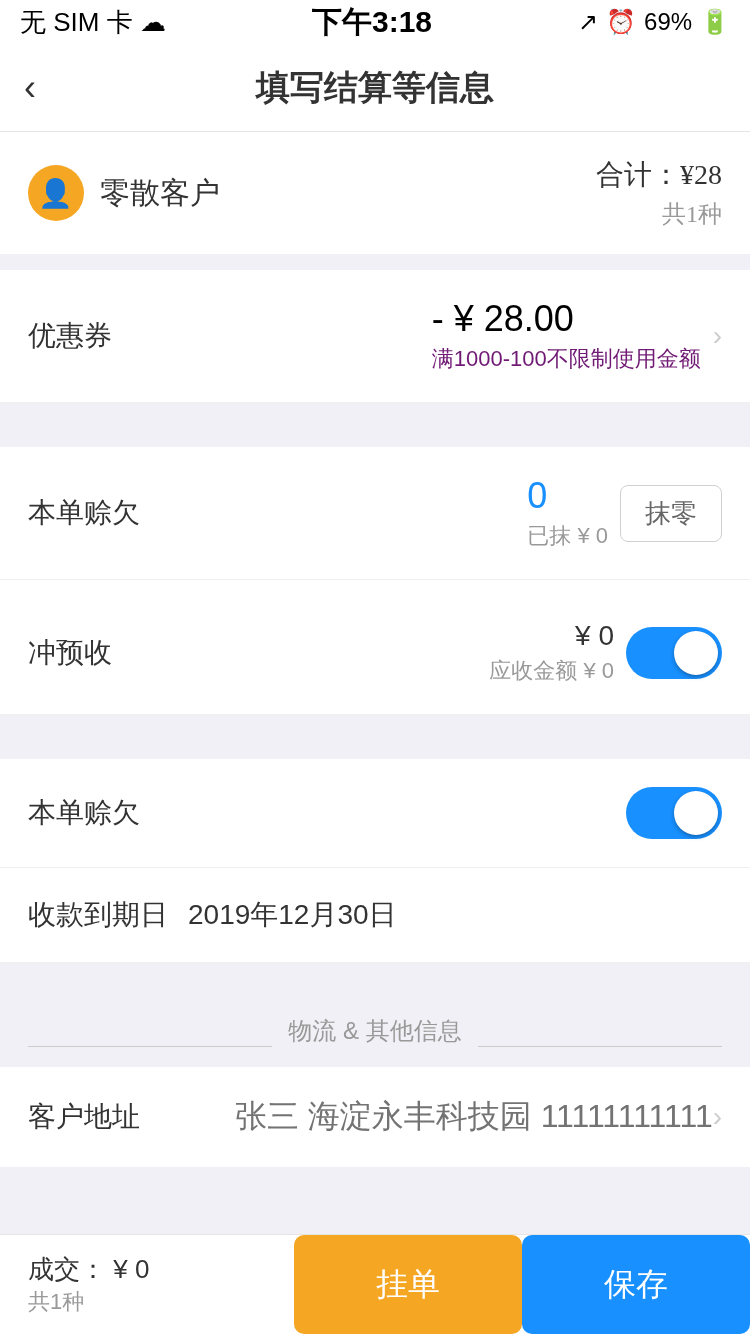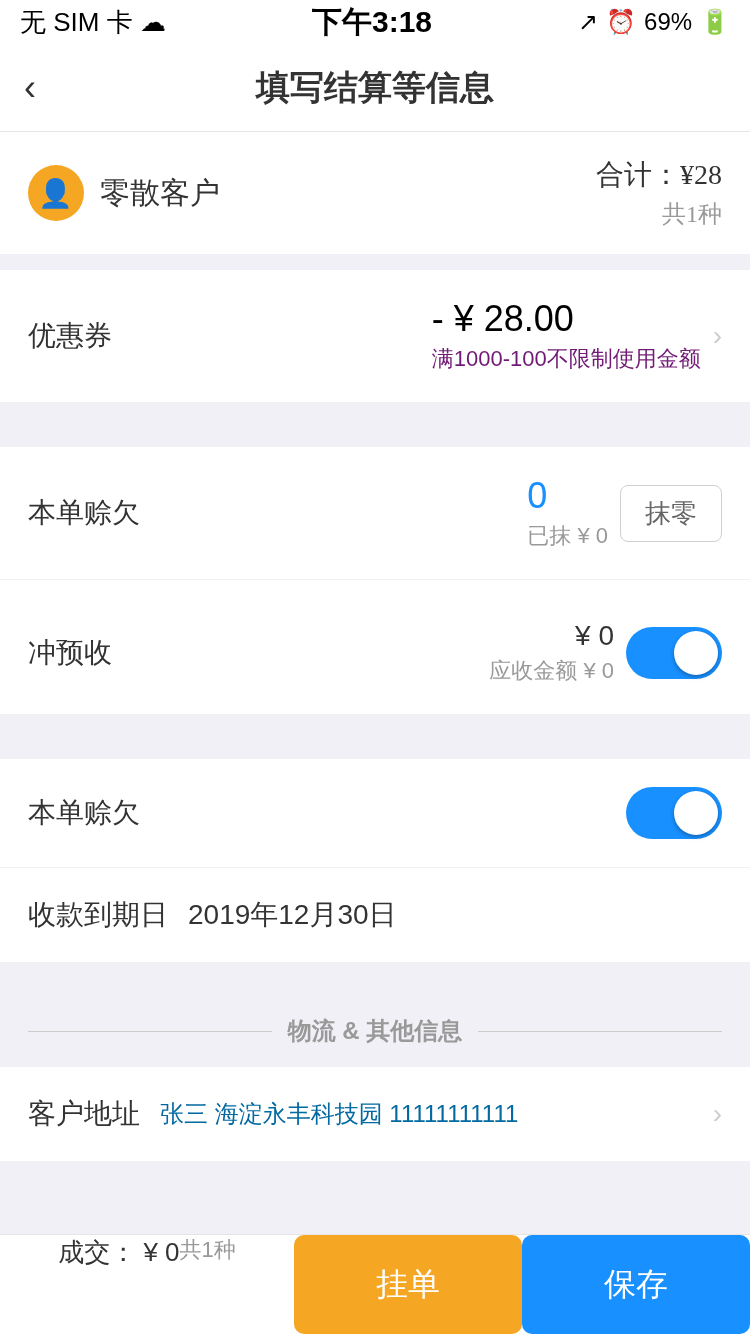--- a/index.html
+++ b/index.html
@@ -145,23 +145,22 @@
 
     
     .logistics-header {
       background: #f0f0f6;
       padding: 20px 0;
       text-align: center;
       position: relative;
     }
     .logistics-header-line {
       display: flex;
-      align-items: center;
+      align-items: flex-end;
       padding: 0 28px;
-      font-weight: bold;
     }
     .logistics-line {
       flex: 1;
       height: 1px;
       background: #ccc;
     }
     .logistics-label {
       font-size: 24px;
       color: #999;
       padding: 0 16px;
@@ -180,38 +179,38 @@
 
     
     .address-row {
       background: #fff;
       padding: 28px;
       display: flex;
       align-items: center;
       justify-content: space-between;
     }
     .address-label { font-size: 28px; color: #333; flex-shrink: 0; margin-right: 20px; }
-    .address-value { font-size: 24px; color: #0369a1; flex: 1; }
+    .address-value { font-size: 32px; color: #737373; flex: 1; text-align: right; }
 
     
     .bottom-bar {
       position: fixed;
       bottom: 0;
       left: 0;
       width: 750px;
       height: 100px;
       display: flex;
       align-items: stretch;
       background: #fff;
       border-top: 1px solid #e5e5e5;
     }
     .bottom-info {
       flex: 1;
       display: flex;
-      flex-direction: row;
+      flex-direction: column;
       justify-content: center;
       padding: 0 28px;
     }
     .bottom-deal { font-size: 26px; color: #333; }
     .bottom-count { font-size: 22px; color: #999; }
     .bottom-btn {
       width: 228px;
       display: flex;
       align-items: center;
       justify-content: center;

